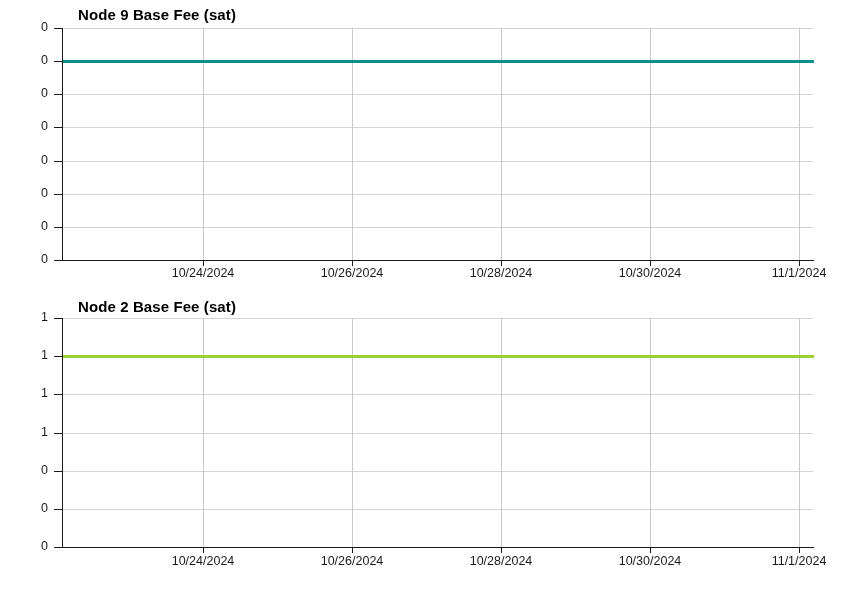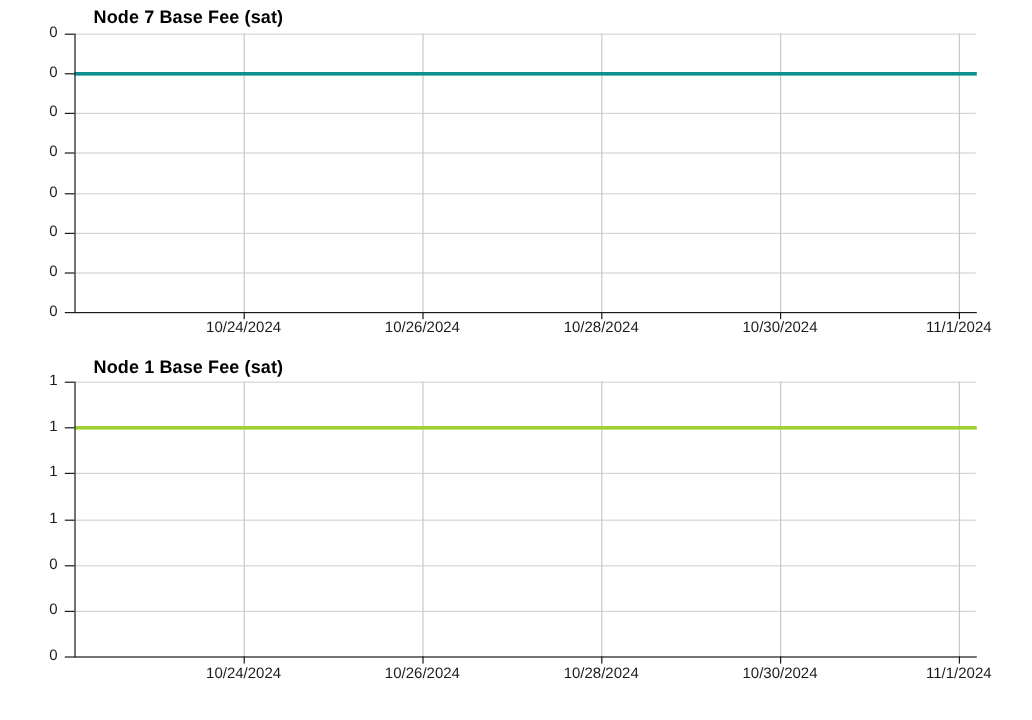--- a/index.html
+++ b/index.html
@@ -44,21 +44,21 @@
     line-height: 15px;
     white-space: nowrap;
   }
   .series-line { position: absolute; height: 3px; }
 </style>
 </head>
 <body>
 
 <div id="canvas">
   <div class="chart">
-    <div class="chart-title" style="top:6px">Node 7 Base Fee (sat)</div>
+    <div class="chart-title" style="top:6px">Node 9 Base Fee (sat)</div>
     <div id="plot-0">
         <div class="gridline-h" style="left: 62px; top: 28px; width: 751px;"></div>
         <div class="ytick-mark" style="left: 54px; top: 28px;"></div>
         <div class="ytick-label" style="left: 8px; top: 20px;">0</div>
         <div class="gridline-h" style="left: 62px; top: 61px; width: 751px;"></div>
         <div class="ytick-mark" style="left: 54px; top: 61px;"></div>
         <div class="ytick-label" style="left: 8px; top: 53px;">0</div>
         <div class="gridline-h" style="left: 62px; top: 94px; width: 751px;"></div>
         <div class="ytick-mark" style="left: 54px; top: 94px;"></div>
         <div class="ytick-label" style="left: 8px; top: 86px;">0</div>
@@ -90,21 +90,21 @@
         <div class="xtick-label" style="left: 595px; top: 266px;">10/30/2024</div>
         <div class="gridline-v" style="left: 799px; top: 28px; height: 232px;"></div>
         <div class="xtick-mark" style="left: 799px; top: 260px;"></div>
         <div class="xtick-label" style="left: 744px; top: 266px;">11/1/2024</div>
         <div class="series-line" style="left: 62px; top: 60px; width: 752px; background: rgb(13, 143, 143);"></div>
         <div class="spine-left" style="left: 62px; top: 28px; height: 233px;"></div>
         <div class="spine-bottom" style="left: 62px; top: 260px; width: 752px;"></div>
       </div>
   </div>
   <div class="chart">
-    <div class="chart-title" style="top:298px">Node 1 Base Fee (sat)</div>
+    <div class="chart-title" style="top:298px">Node 2 Base Fee (sat)</div>
     <div id="plot-1">
         <div class="gridline-h" style="left: 62px; top: 318px; width: 751px;"></div>
         <div class="ytick-mark" style="left: 54px; top: 318px;"></div>
         <div class="ytick-label" style="left: 8px; top: 310px;">1</div>
         <div class="gridline-h" style="left: 62px; top: 356px; width: 751px;"></div>
         <div class="ytick-mark" style="left: 54px; top: 356px;"></div>
         <div class="ytick-label" style="left: 8px; top: 348px;">1</div>
         <div class="gridline-h" style="left: 62px; top: 394px; width: 751px;"></div>
         <div class="ytick-mark" style="left: 54px; top: 394px;"></div>
         <div class="ytick-label" style="left: 8px; top: 386px;">1</div>

